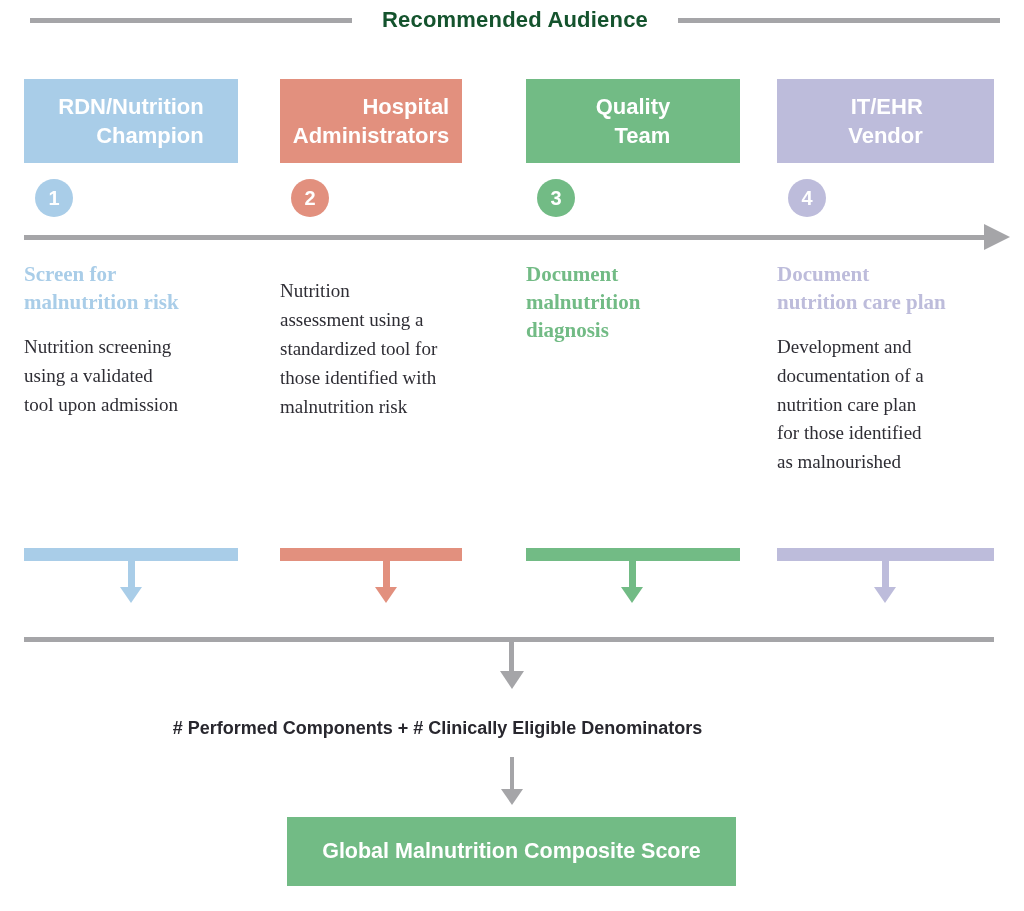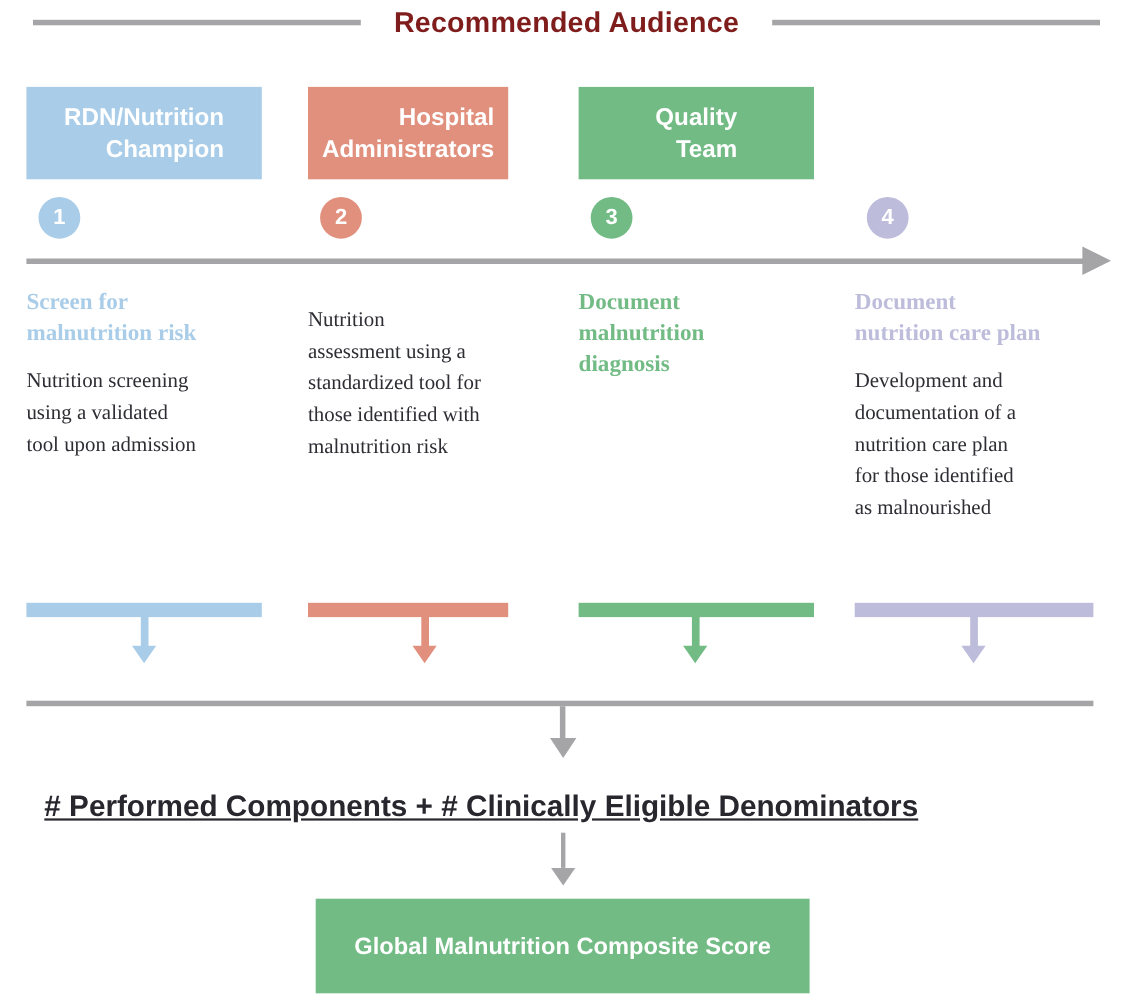--- a/index.html
+++ b/index.html
@@ -5,21 +5,21 @@
   html,body { margin:0; padding:0; background:#ffffff; }
   .canvas {
     position:relative; width:1024px; height:911px; background:#ffffff;
     font-family:"Liberation Sans", sans-serif; overflow:hidden;
   }
 
   
   .header { position:absolute; top:5px; left:30px; width:970px; height:30px;
             display:flex; align-items:center; gap:30px; }
   .hline { flex:1; height:5px; background:var(--c,#A5A5A8); }
-  .title { font-size:26px; font-weight:bold; color:#7f1d1d; white-space:nowrap; letter-spacing:.2px; }
+  .title { font-size:22px; font-weight:bold; color:#14532d; white-space:nowrap; letter-spacing:.2px; }
 
   
   .p1 { left:24px;  width:214px; }
   .p2 { left:280px; width:182px; }
   .p3 { left:526px; width:214px; }
   .p4 { left:777px; width:217px; }
 
   
   .aud-box { position:absolute; top:79px; height:84px;
              display:flex; align-items:center; justify-content:center; text-align:right;
@@ -58,42 +58,44 @@
   .mid-head  { position:absolute; left:500px; top:671px; width:0; height:0;
                border-left:12px solid transparent; border-right:12px solid transparent;
                border-top:18px solid var(--c,#A5A5A8); }
   .mid2-stem { position:absolute; left:510px; top:757px; width:4px; height:32px; background:var(--c,#A5A5A8); }
   .mid2-head { position:absolute; left:501px; top:789px; width:0; height:0;
                border-left:11px solid transparent; border-right:11px solid transparent;
                border-top:16px solid var(--c,#A5A5A8); }
 
   
   .formula { position:absolute; top:718px; left:0; width:875px; text-align:center;
-             font-size:27px; font-weight:bold; color:#28272E;text-decoration:underline; }
-  .result  { position:absolute; left:287px; top:817px; width:449px; height:86px;
+             font-size:18px; font-weight:bold; color:#28272E; }
+  .result  { position:absolute; left:287px; top:817px; width:449px; height:69px;
              background:var(--c); color:#fff; font-weight:bold; font-size:21.5px;
              display:flex; align-items:center; justify-content:center; text-align:center; }
 </style>
 </head>
 <body>
 
 <div class="canvas">
 
   <div class="header">
     <div class="hline" style="--c: #A5A5A8;"></div>
     <div class="title">Recommended Audience</div>
     <div class="hline" style="--c: #A5A5A8;"></div>
   </div>
 
   <div class="aud-box p1" style="--c: #A9CDE8;">RDN/Nutrition
 Champion</div>
   <div class="aud-box p2" style="--c: #E2907E;">Hospital
 Administrators</div>
   <div class="aud-box p3" style="--c: #72BB85;">Quality
 Team</div>
+  <div class="aud-box p4" style="--c: #BDBCDB;">IT/EHR
+Vendor</div>
 
   <div class="step s1" style="--c: #A9CDE8;">1</div>
   <div class="step s2" style="--c: #E2907E;">2</div>
   <div class="step s3" style="--c: #72BB85;">3</div>
   <div class="step s4" style="--c: #BDBCDB;">4</div>
 
   <div class="timeline-line" style="--c: #A5A5A8;"></div>
   <div class="timeline-head" style="--c: #A5A5A8;"></div>
 
   <div class="colgroup p1" style="--c: #A9CDE8;">

